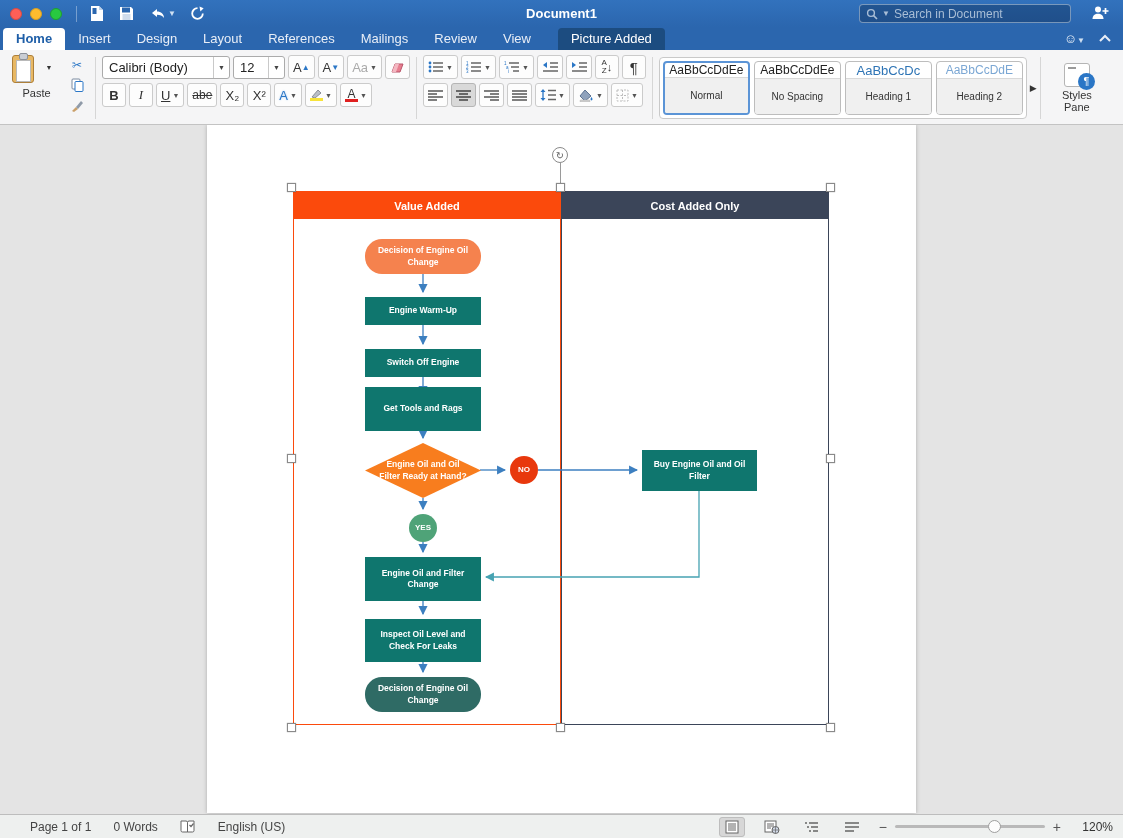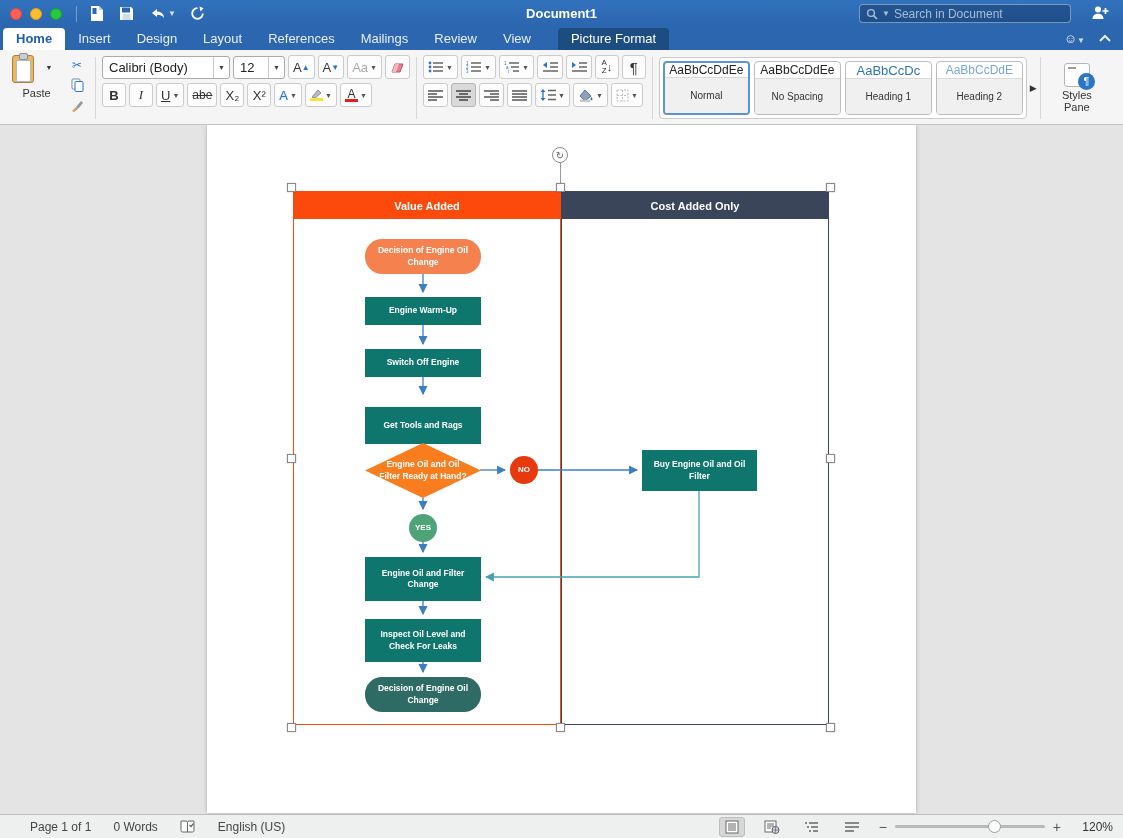--- a/index.html
+++ b/index.html
@@ -175,21 +175,21 @@
 
   <div class="tabrow">
     <div class="tab active">Home</div>
     <div class="tab">Insert</div>
     <div class="tab">Design</div>
     <div class="tab">Layout</div>
     <div class="tab">References</div>
     <div class="tab">Mailings</div>
     <div class="tab">Review</div>
     <div class="tab">View</div>
-    <div class="tab contextual">Picture Format</div>
+    <div class="tab contextual">Picture Added</div>
     <div class="tabrow-right">
       <span><span class="smiley">☺</span><span class="tb-caret">▼</span></span>
       <svg class="icon" width="12" height="8" viewBox="0 0 12 8">
           <path d="M1 7 L6 2 L11 7" fill="none" stroke="#e8eef7" stroke-width="2"></path>
         </svg>
     </div>
   </div>
 
   <div class="ribbon">
 
@@ -463,21 +463,21 @@
 
         <div class="node pill-start" style="left:74px;top:52px;width:116px;height:35px">
             <span>Decision of Engine Oil Change</span>
           </div>
         <div class="node proc" style="left:74px;top:110px;width:116px;height:28px">
             <span>Engine Warm-Up</span>
           </div>
         <div class="node proc" style="left:74px;top:162px;width:116px;height:28px">
             <span>Switch Off Engine</span>
           </div>
-        <div class="node proc" style="left:74px;top:220px;width:116px;height:37px">
+        <div class="node proc" style="left:74px;top:200px;width:116px;height:44px">
             <span>Get Tools and Rags</span>
           </div>
         <div class="node diamond" style="left:74px;top:256px;width:116px;height:55px">
             <span>Engine Oil and Oil Filter Ready at Hand?</span>
           </div>
         <div class="node badge no" style="left:219px;top:269px">
             <span>NO</span>
           </div>
         <div class="node proc" style="left:351px;top:263px;width:115px;height:41px">
             <span>Buy Engine Oil and Oil Filter</span>

